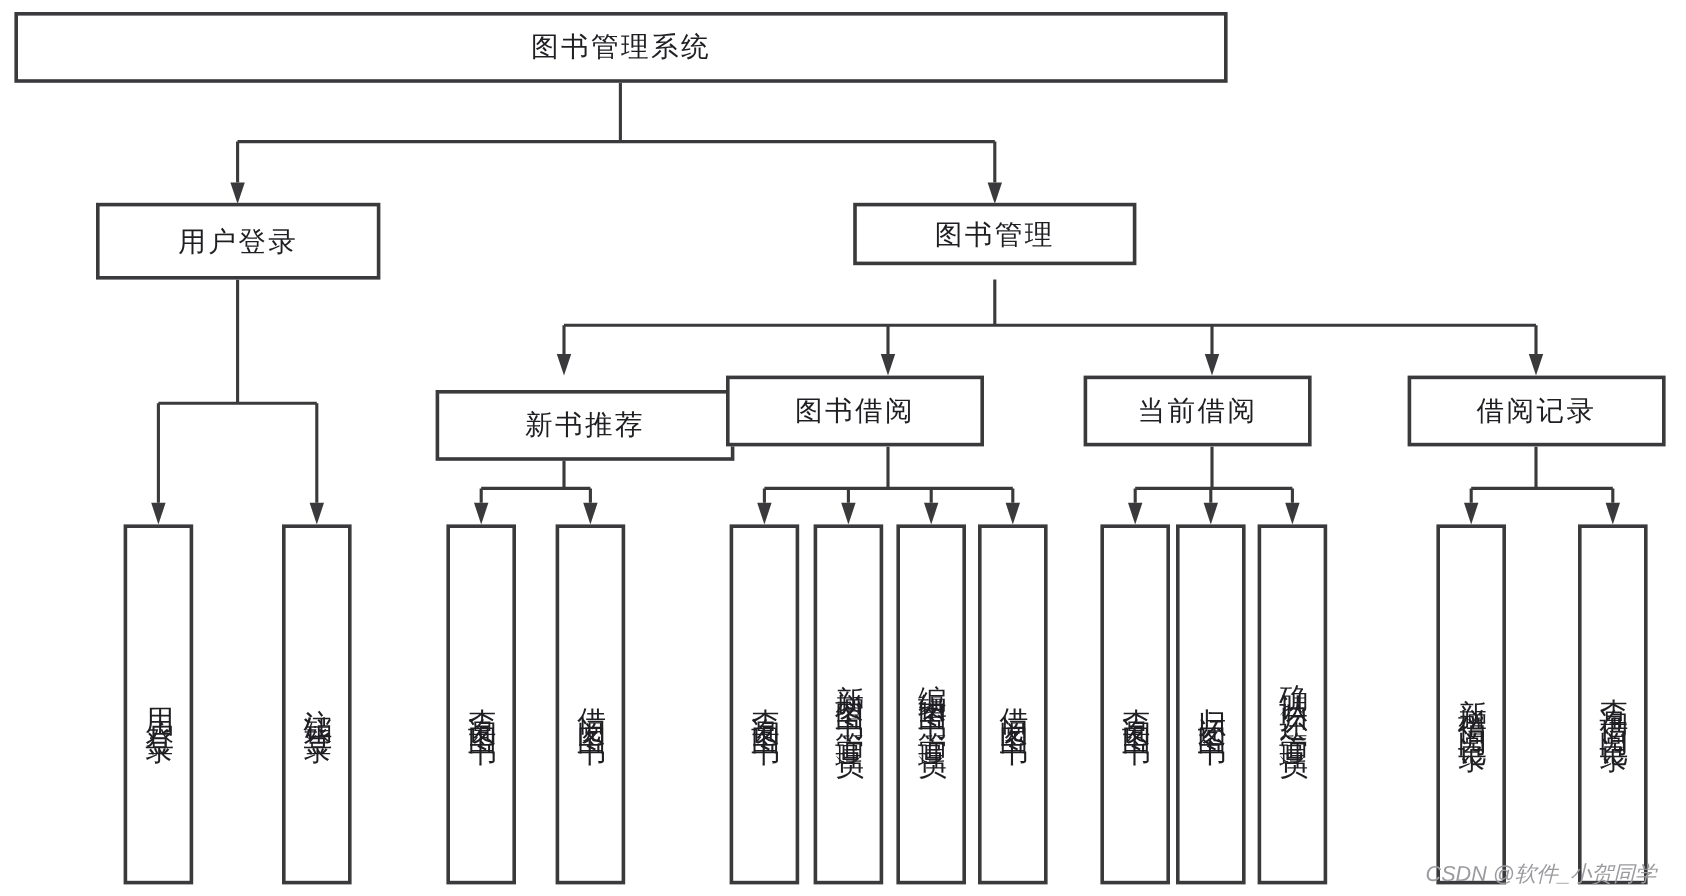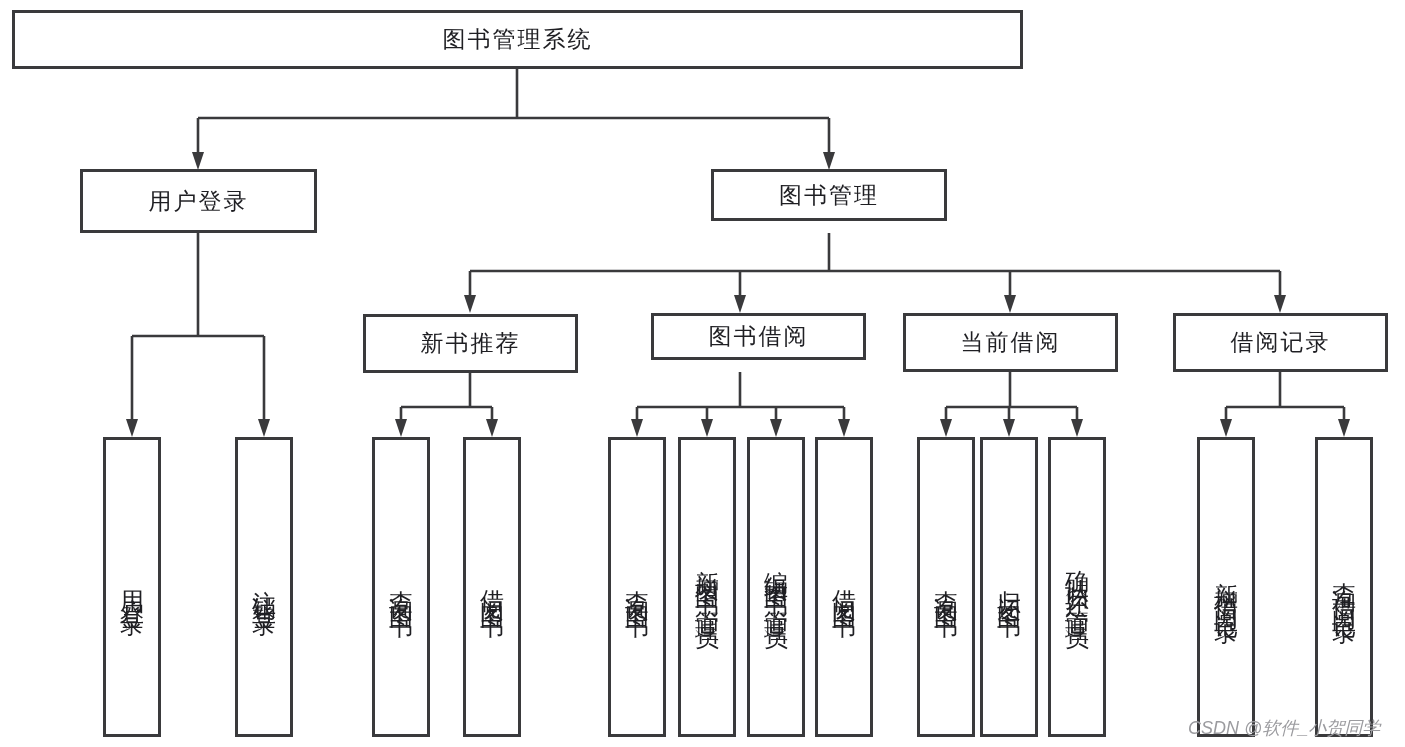--- a/index.html
+++ b/index.html
@@ -106,27 +106,27 @@
     <span class="hlabel">图书管理系统</span>
   </div>
 
   <div class="box" style="left:80px;top:169px;width:237px;height:64px">
     <span class="hlabel">用户登录</span>
   </div>
   <div class="box" style="left:711px;top:169px;width:236px;height:52px">
     <span class="hlabel">图书管理</span>
   </div>
 
-  <div class="box" style="left:363px;top:314px;width:215px;height:59px">
+  <div class="box" style="left:363px;top:325px;width:249px;height:59px">
     <span class="hlabel">新书推荐</span>
   </div>
-  <div class="box" style="left:651px;top:313px;width:215px;height:47px">
+  <div class="box" style="left:605px;top:313px;width:215px;height:59px">
     <span class="hlabel">图书借阅</span>
   </div>
-  <div class="box" style="left:903px;top:313px;width:215px;height:59px">
+  <div class="box" style="left:903px;top:313px;width:190px;height:59px">
     <span class="hlabel">当前借阅</span>
   </div>
   <div class="box" style="left:1173px;top:313px;width:215px;height:59px">
     <span class="hlabel">借阅记录</span>
   </div>
 
   <div class="box" style="left:103px;top:437px;width:58px;height:300px">
     <span class="vlabel">用户登录</span>
   </div>
   <div class="box" style="left:235px;top:437px;width:58px;height:300px">

